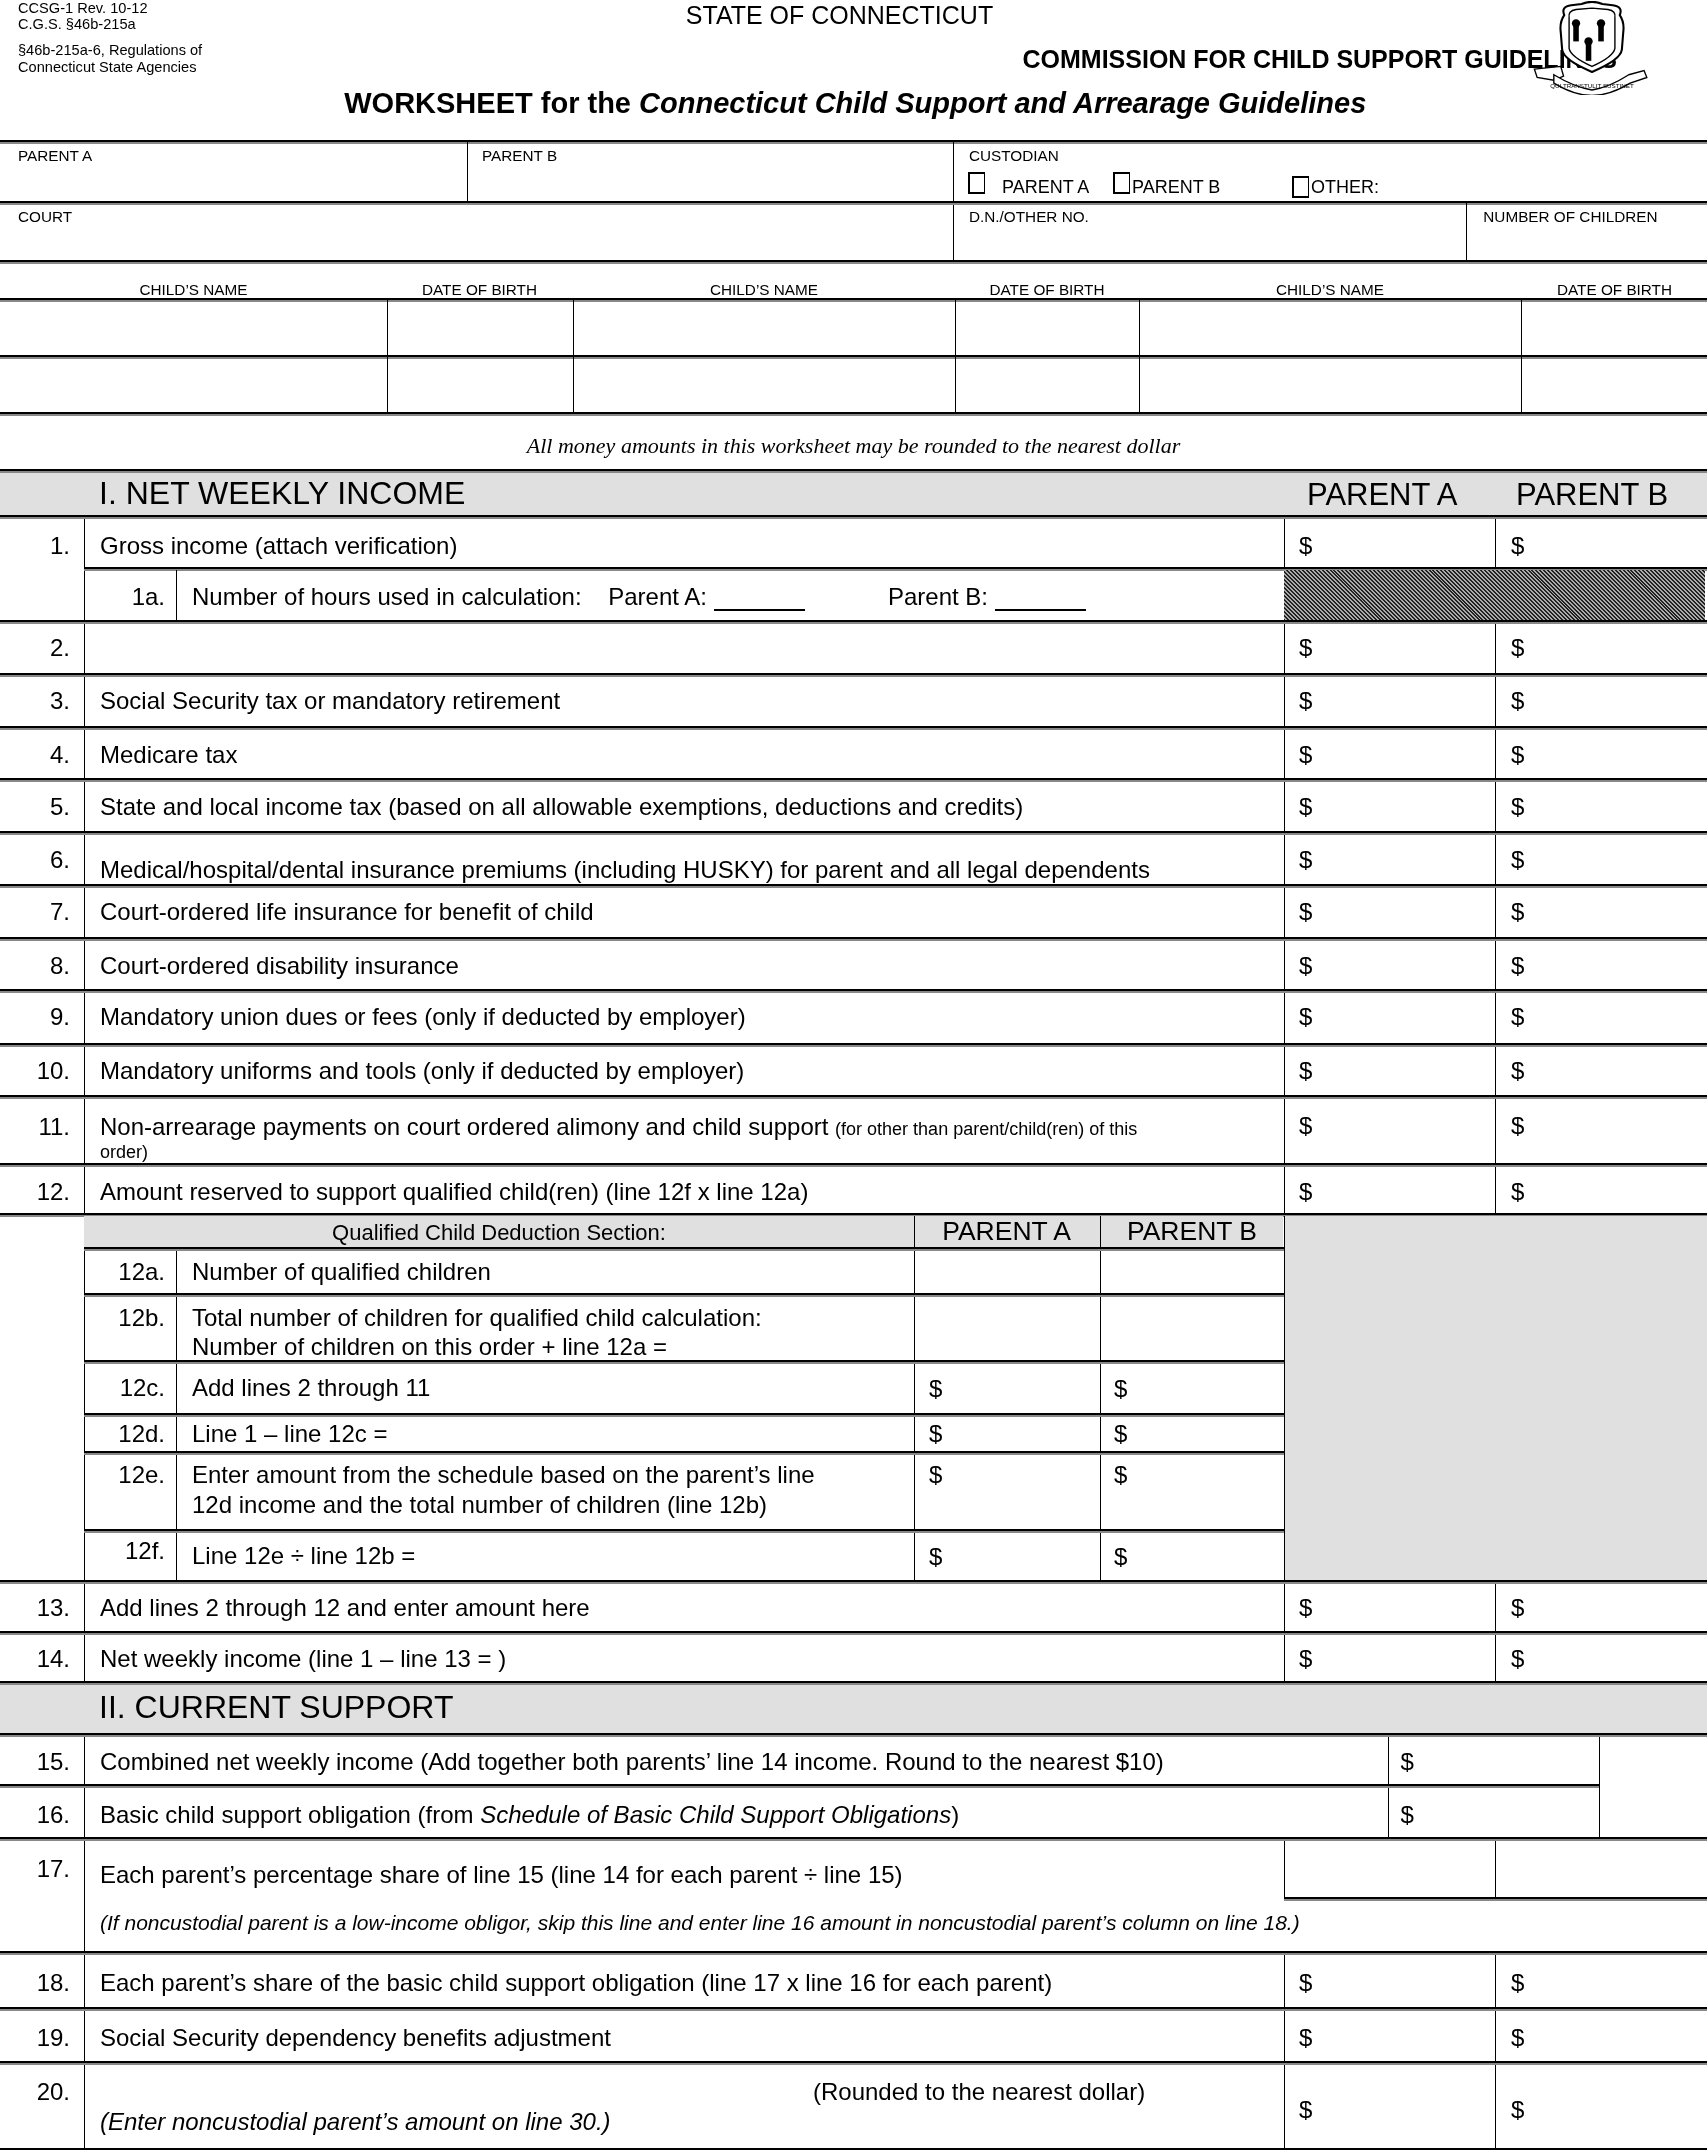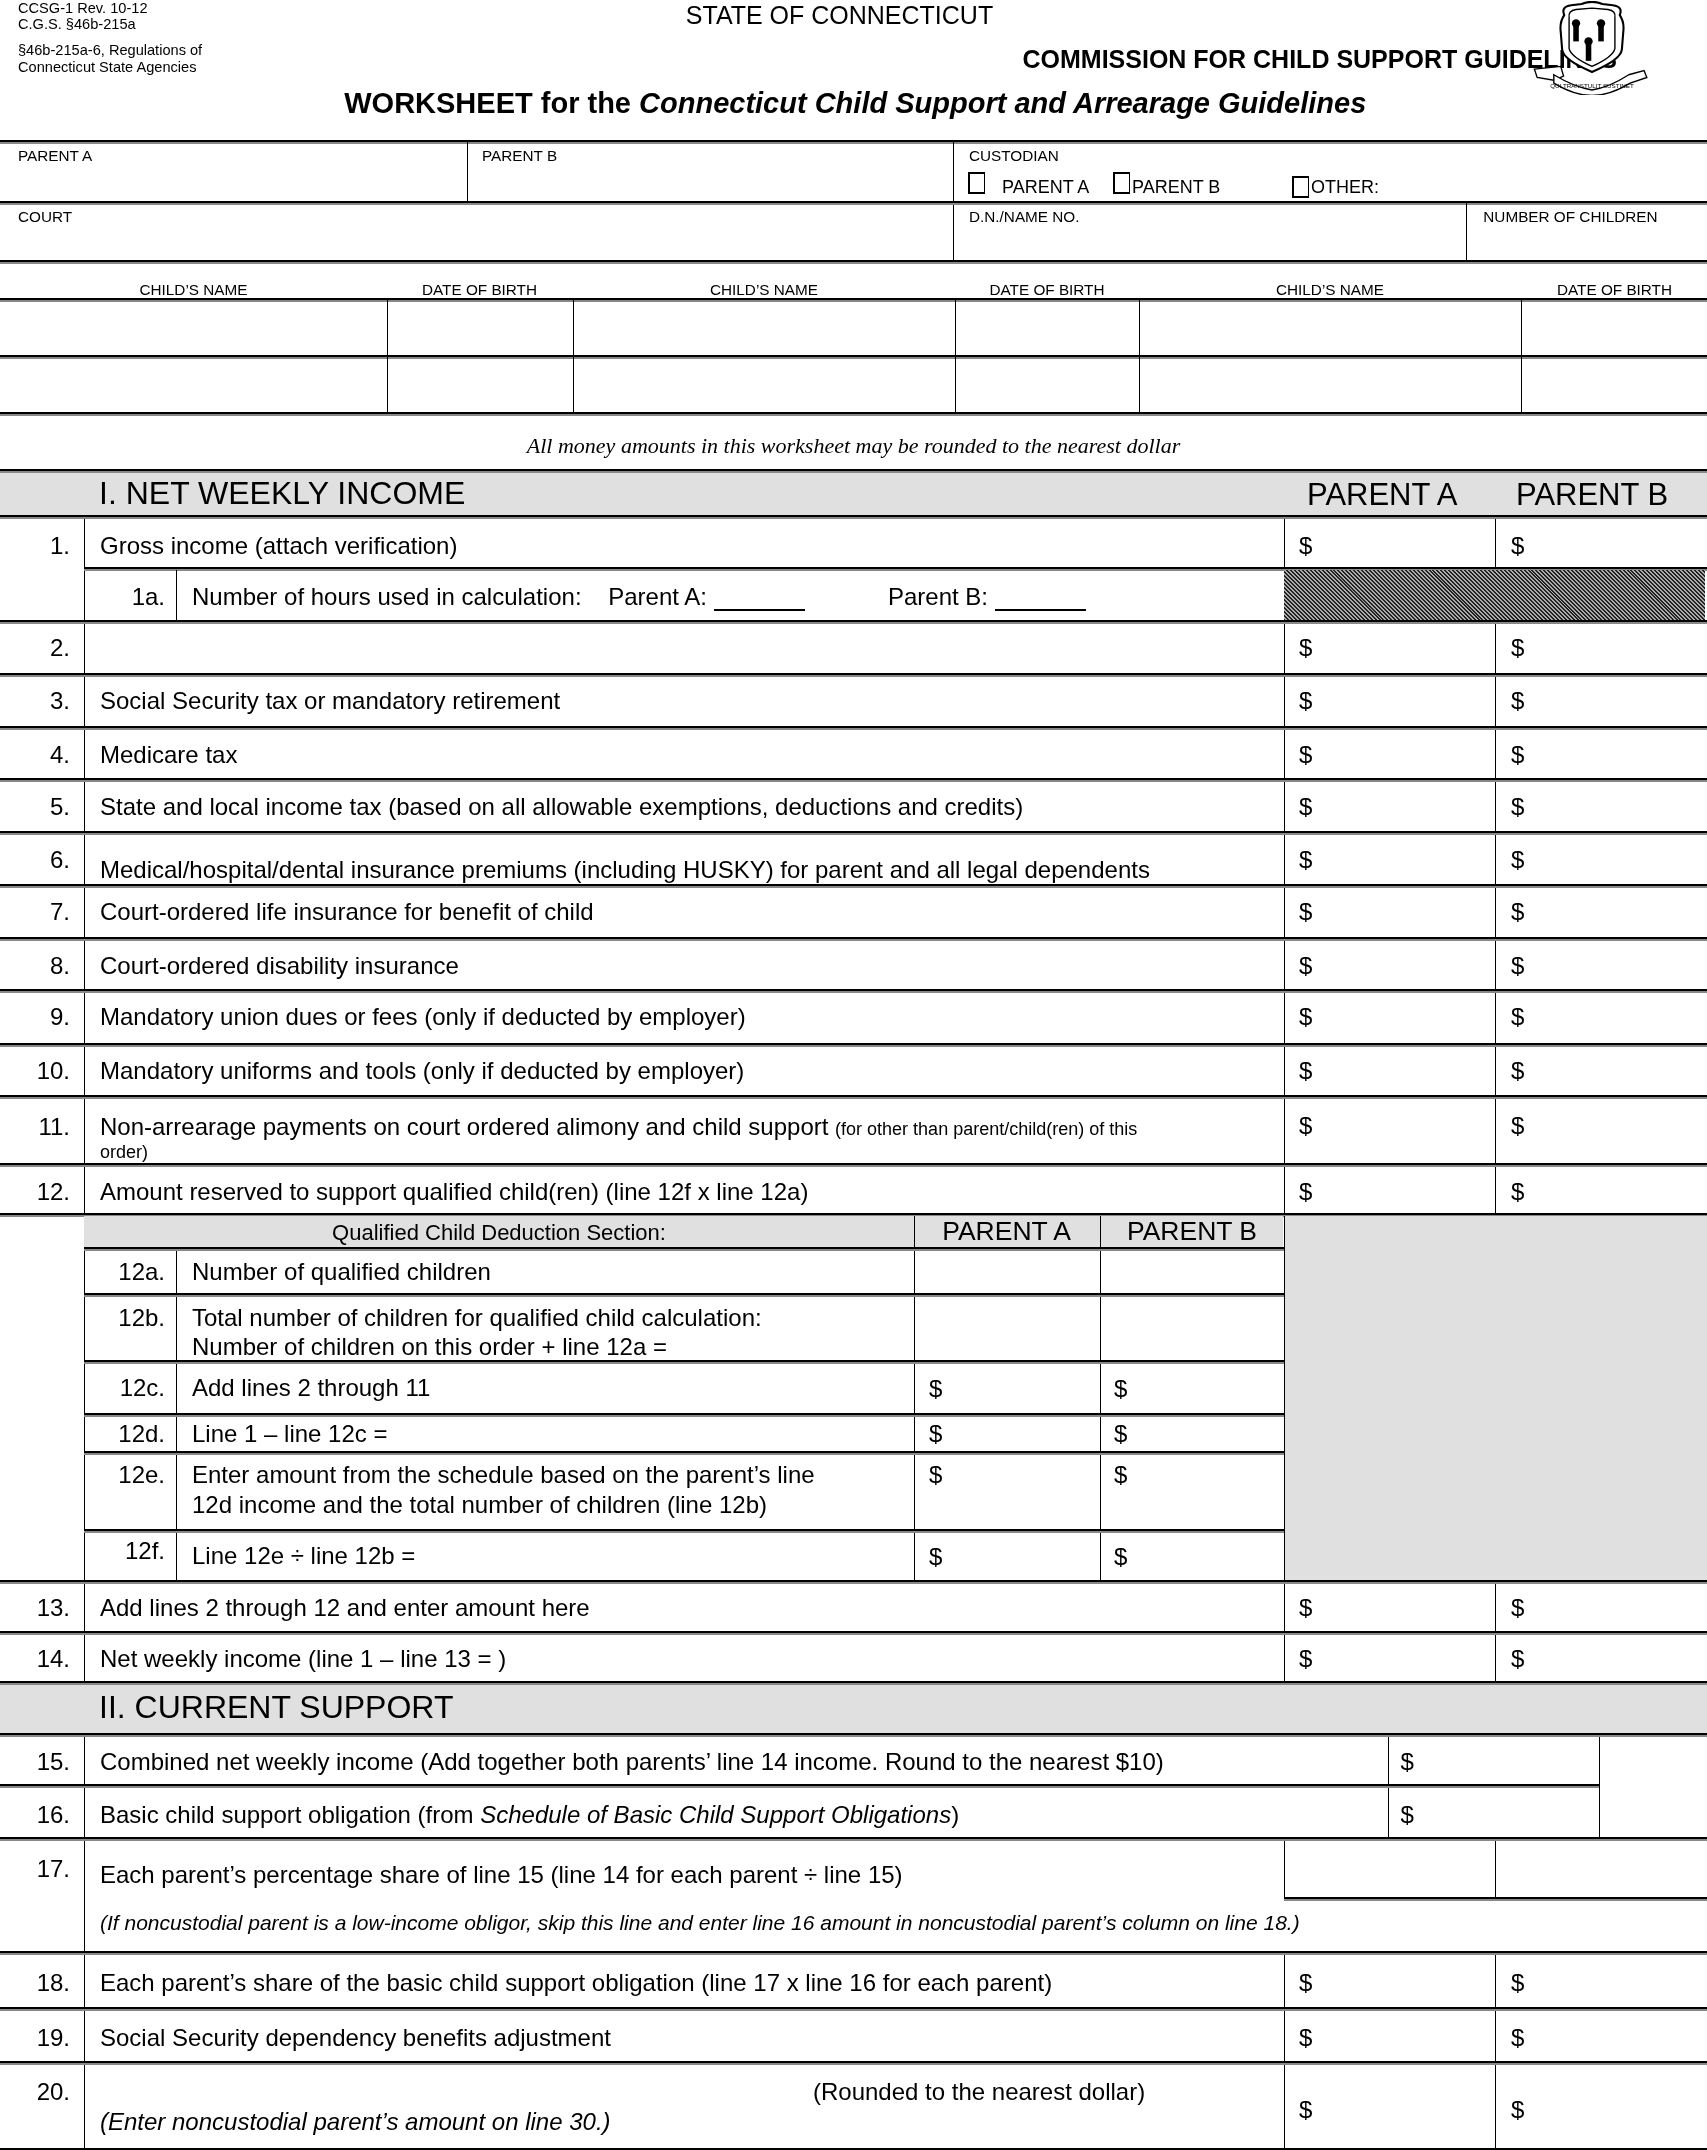--- a/index.html
+++ b/index.html
@@ -84,21 +84,21 @@
     <div class="chk" style="left:158px;top:28px;"></div>
     <div class="t" style="left:177px;top:33px;font-size:18px;">PARENT B</div>
     <div class="chk" style="left:337px;top:32px;"></div>
     <div class="t" style="left:356px;top:33px;font-size:18px;">OTHER:</div>
   </div>
   <div class="abs" style="left:0;top:205px;width:952px;height:54px;">
     <div class="t small" style="left:18px;top:2.8px;">COURT</div>
     <div class="t small" style="left:18px;top:25px;"></div>
   </div>
   <div class="abs" style="left:955px;top:205px;width:510px;height:54px;">
-    <div class="t small" style="left:14px;top:2.8px;">D.N./NAME NO.</div>
+    <div class="t small" style="left:14px;top:2.8px;">D.N./OTHER NO.</div>
     <div class="t small" style="left:14px;top:25px;"></div>
   </div>
   <div class="abs" style="left:1468px;top:205px;width:240px;height:54px;">
     <div class="t small" style="left:15.3px;top:2.8px;">NUMBER OF CHILDREN</div>
     <div class="t small" style="left:15.3px;top:25px;"></div>
   </div>
 </div>
 
 <div>
   <div class="t small" style="left:0;width:387px;text-align:center;top:281px;">CHILD’S NAME</div>

